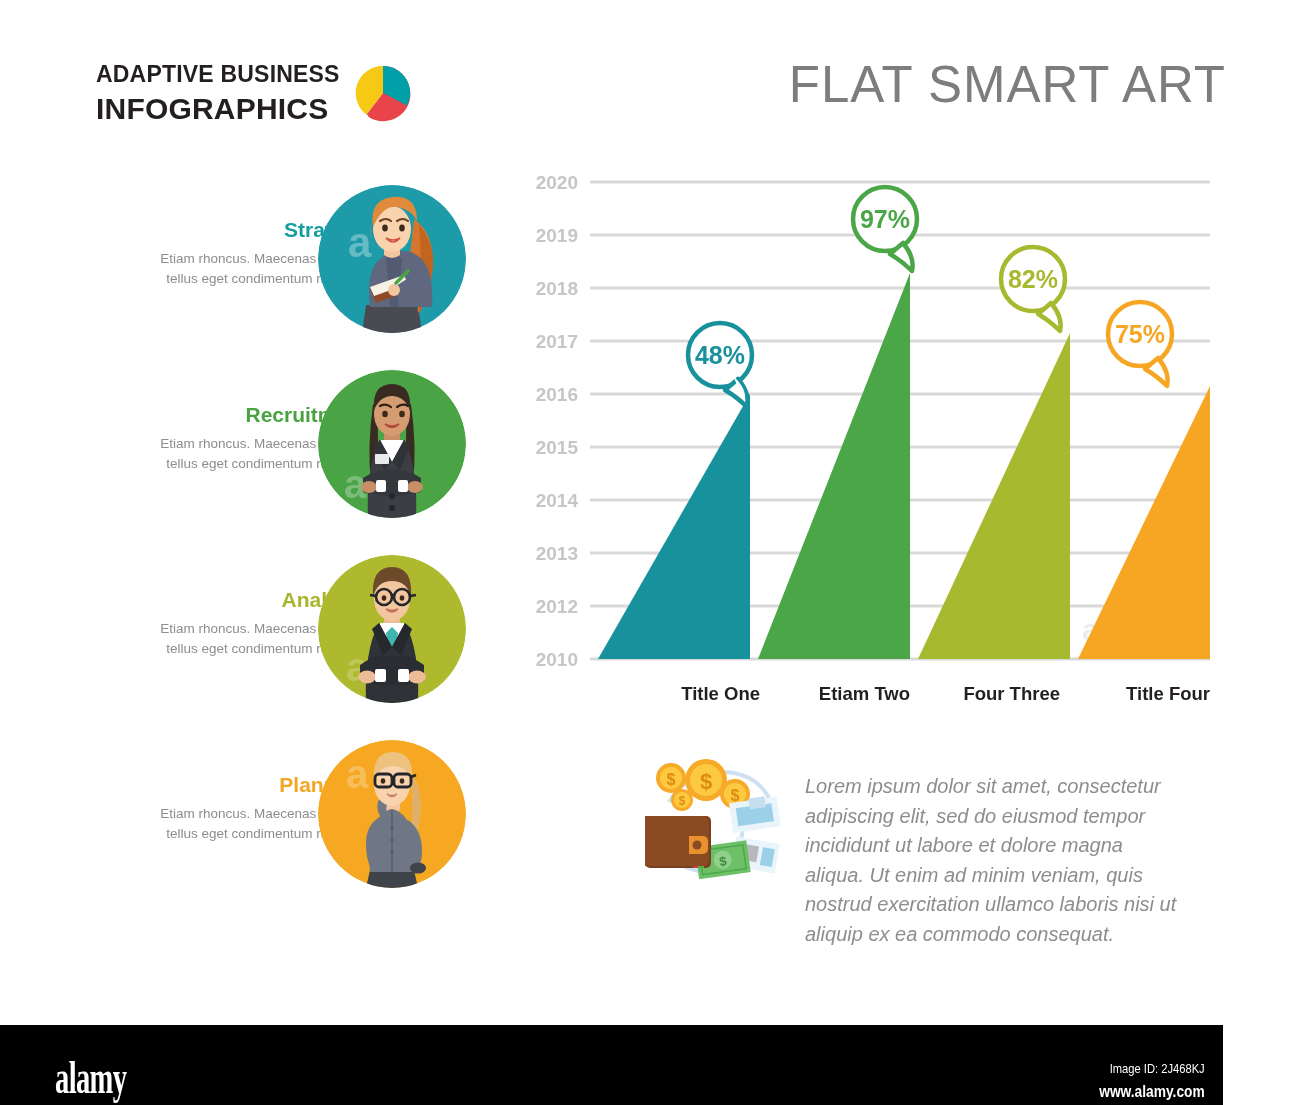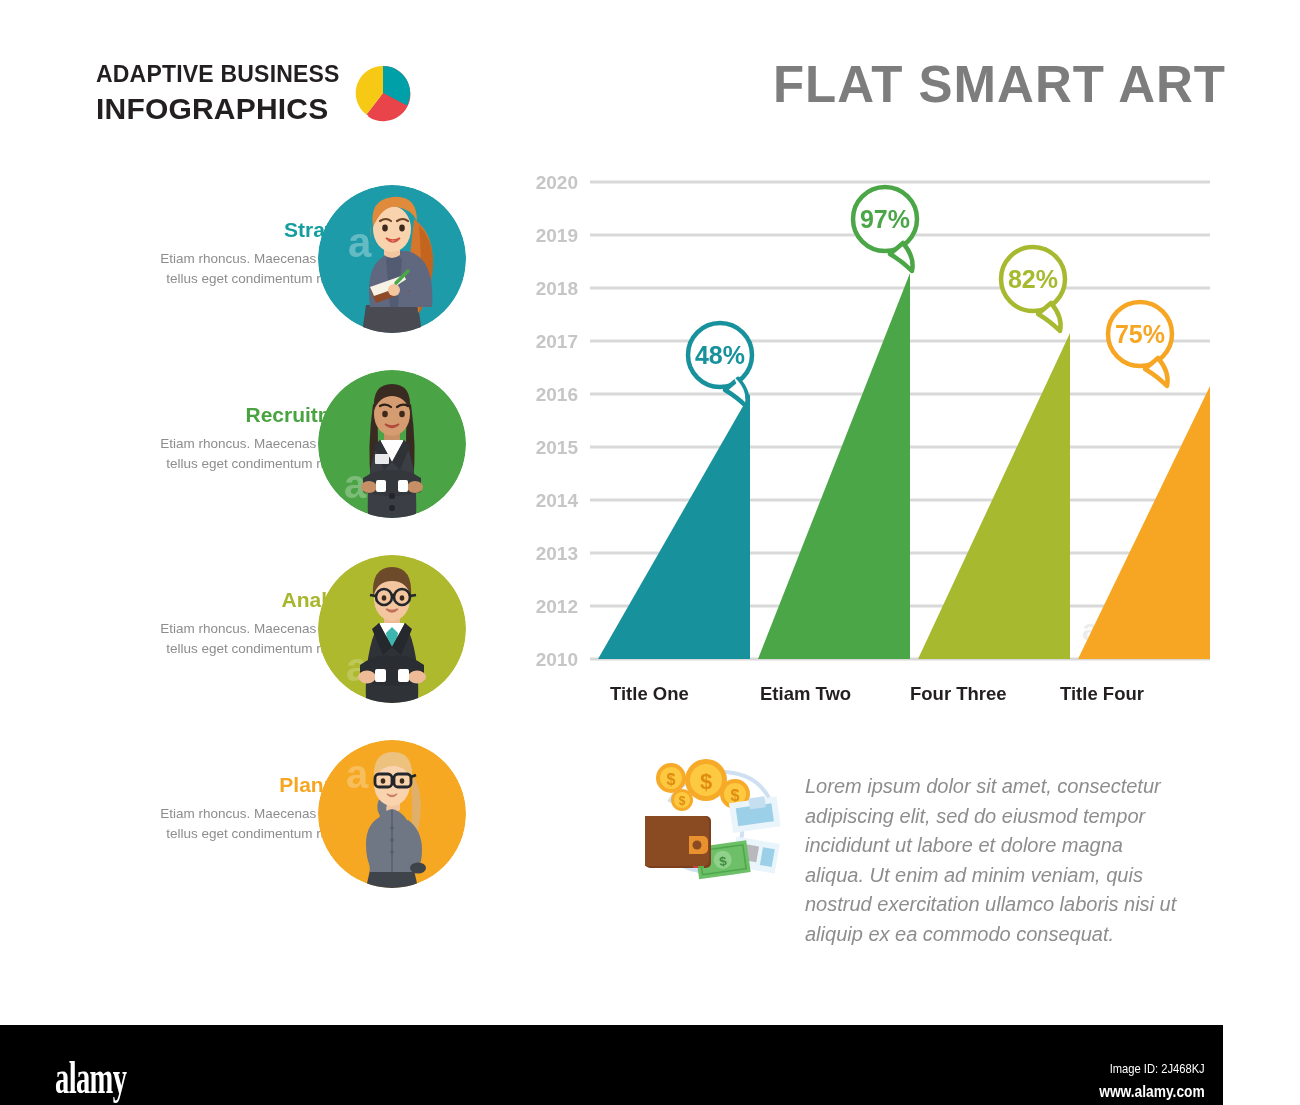--- a/index.html
+++ b/index.html
@@ -57,21 +57,21 @@
 
   
   #deck-title {
     position: absolute;
     right: 84px;
     top: 55px;
     font-size: 51px;
     color: #7d7d7d;
     letter-spacing: 1px;
     white-space: nowrap;
-    font-weight: bold;
+    font-weight: normal;
     margin: 0;
   }
 
   
   #feature-list {
     position: absolute;
     left: 80px;
     top: 175px;
     width: 400px;
   }
@@ -120,21 +120,21 @@
 
   #x-labels {
     position: absolute;
     left: 600px;
     top: 683px;
     width: 600px;
     display: flex;
   }
   .x-label {
     flex: 1;
-    text-align: left;
+    text-align: right;
     font-size: 18.5px;
     font-weight: bold;
     color: #231f20;
   }
 
   
   #bottom-block {
     position: absolute;
     left: 625px;
     top: 748px;

